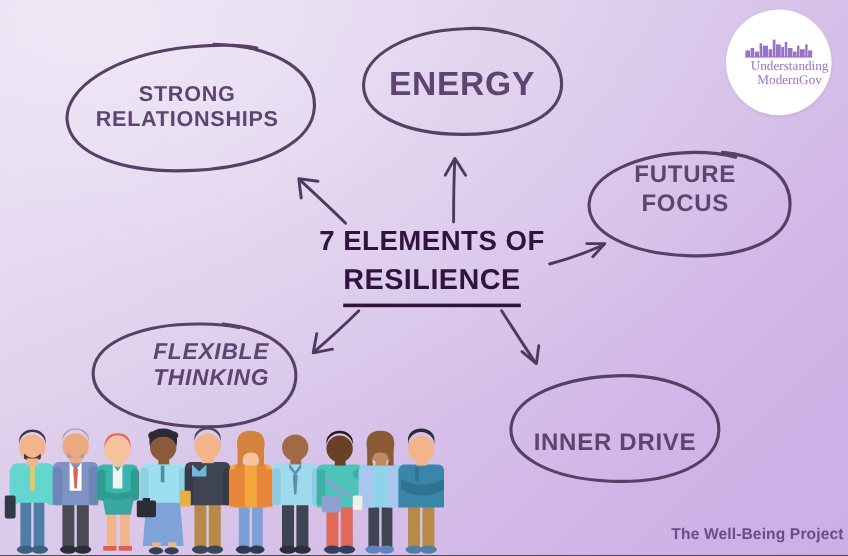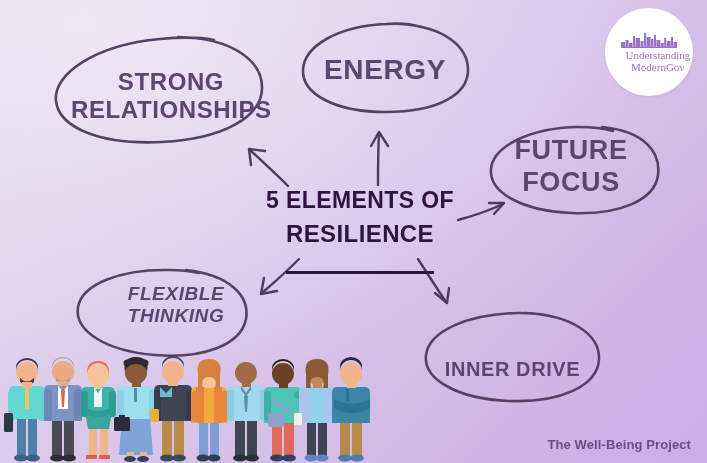--- a/index.html
+++ b/index.html
@@ -47,30 +47,30 @@
     position: absolute;
     text-align: center;
     color: #5d4570;
     font-weight: 700;
     letter-spacing: 0.6px;
     line-height: 1.18;
     white-space: pre-line;
     pointer-events: none;
   }
   #label-strong-relationships {
-    left: 71px; top: 68px; width: 200px;
-    font-size: 24px;
+    left: 56px; top: 68px; width: 200px;
+    font-size: 18px;
   }
   #label-energy {
     left: 300px; top: 53px; width: 170px;
     font-size: 28px;
   }
   #label-future-focus {
     left: 496px; top: 135px; width: 150px;
-    font-size: 27px;
+    font-size: 20px;
     text-align: center;
   }
   #label-flexible-thinking {
     left: 86px; top: 283px; width: 180px;
     font-size: 19px;
     font-style: italic;
   }
   #label-inner-drive {
     left: 420px; top: 338px; width: 185px;
     font-size: 20px;
@@ -87,21 +87,21 @@
     color: #30143f;
     font-weight: 700;
     font-size: 23px;
     letter-spacing: 0.4px;
     line-height: 1.45;
     pointer-events: none;
   }
   #center-title .line2 {
     display: inline-block;
     border-bottom: 3px solid #30143f;
-    padding-bottom: 19px;
+    padding-bottom: 1px;
     font-size: 24px;
   }
 
   
   #logo {
     position: absolute;
     right: 14px;
     top: 8px;
     width: 88px;
     height: 88px;
@@ -120,21 +120,21 @@
     font-size: 11px;
     line-height: 1.08;
     text-align: center;
     font-weight: 400;
     margin-left: 18px;
   }
 
   
   #footer-caption {
     position: absolute;
-    right: 16px;
+    right: 4px;
     bottom: 11px;
     color: #6a4d86;
     font-size: 13px;
     font-weight: 700;
     letter-spacing: 0.1px;
     margin-left: 27px;
   }
 
   
   #people-illustration {
@@ -214,21 +214,21 @@
 
   <div class="bubble-label" id="label-future-focus">FUTURE
 FOCUS</div>
 
   <div class="bubble-label" id="label-flexible-thinking">FLEXIBLE
 THINKING</div>
 
   <div class="bubble-label" id="label-inner-drive">INNER DRIVE</div>
 
   <div id="center-title">
-    <div>5 ELEMENTS OF</div>
+    <div>7 ELEMENTS OF</div>
     <span class="line2">RESILIENCE</span>
   </div>
 
   <div id="logo">
     <svg class="skyline" width="56" height="17" viewBox="0 0 56 17" xmlns="http://www.w3.org/2000/svg">
       <g fill="#9a74c4">
         <rect x="0" y="11" width="4" height="6"></rect>
         <rect x="4.5" y="9" width="3" height="8"></rect>
         <rect x="8" y="12" width="3.5" height="5"></rect>
         <rect x="12" y="5" width="2" height="12"></rect>

